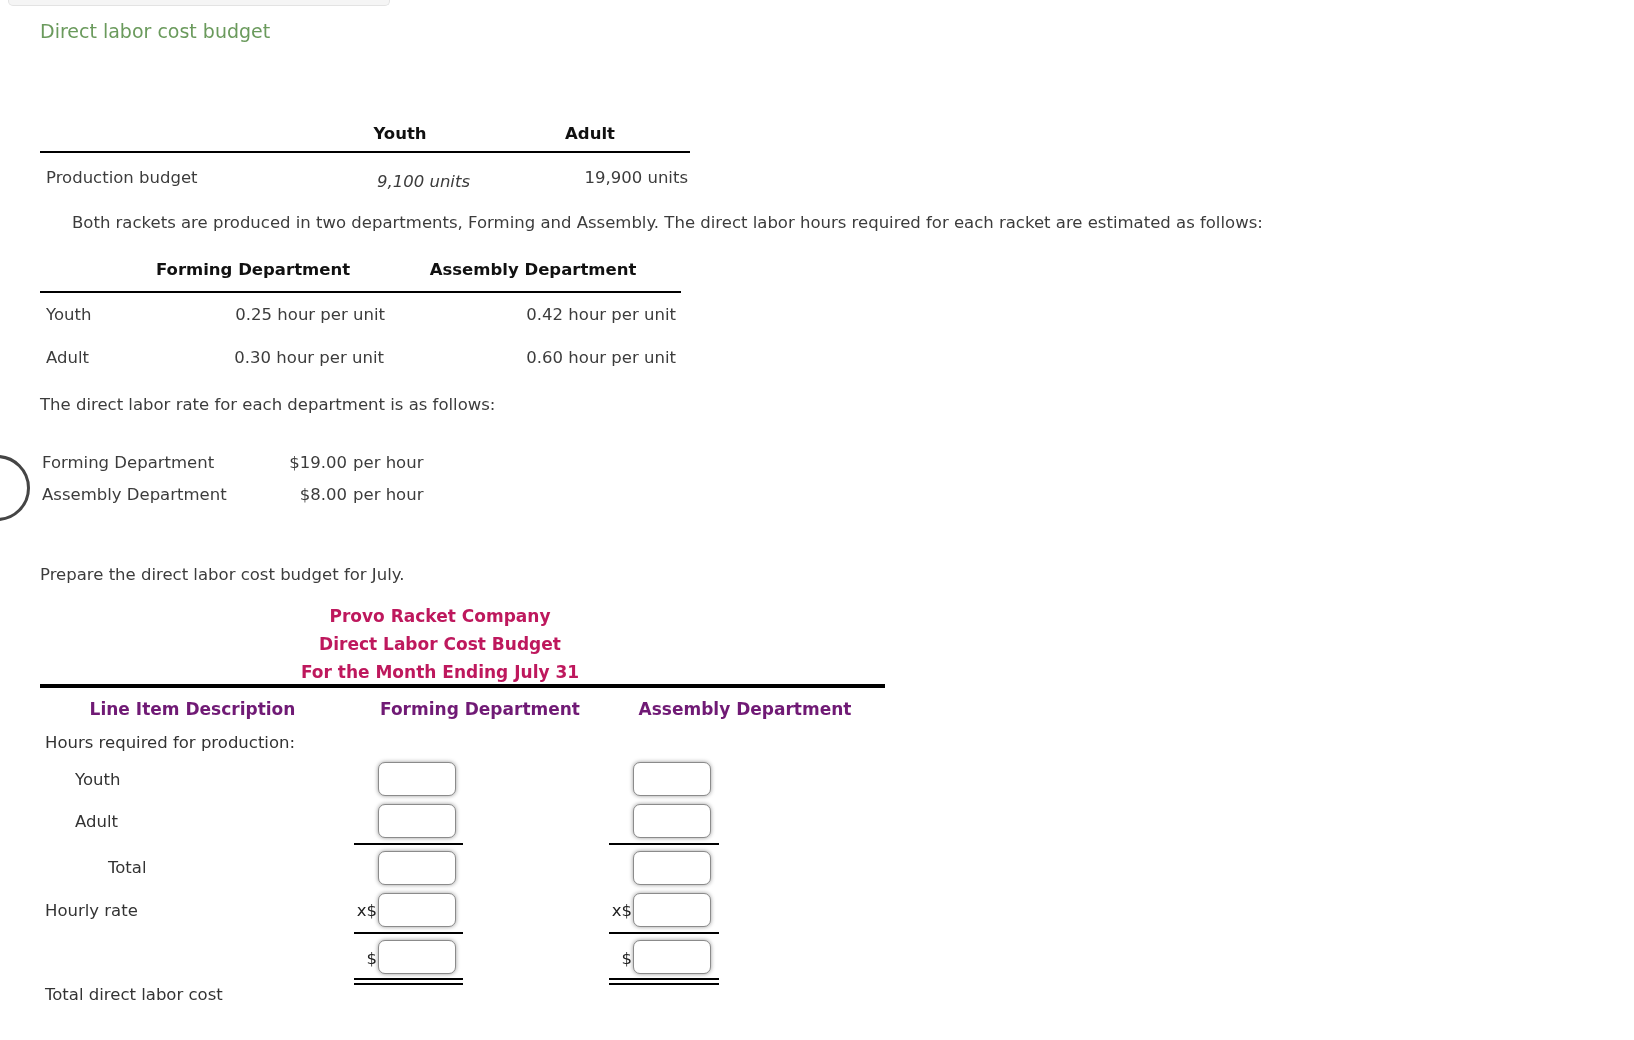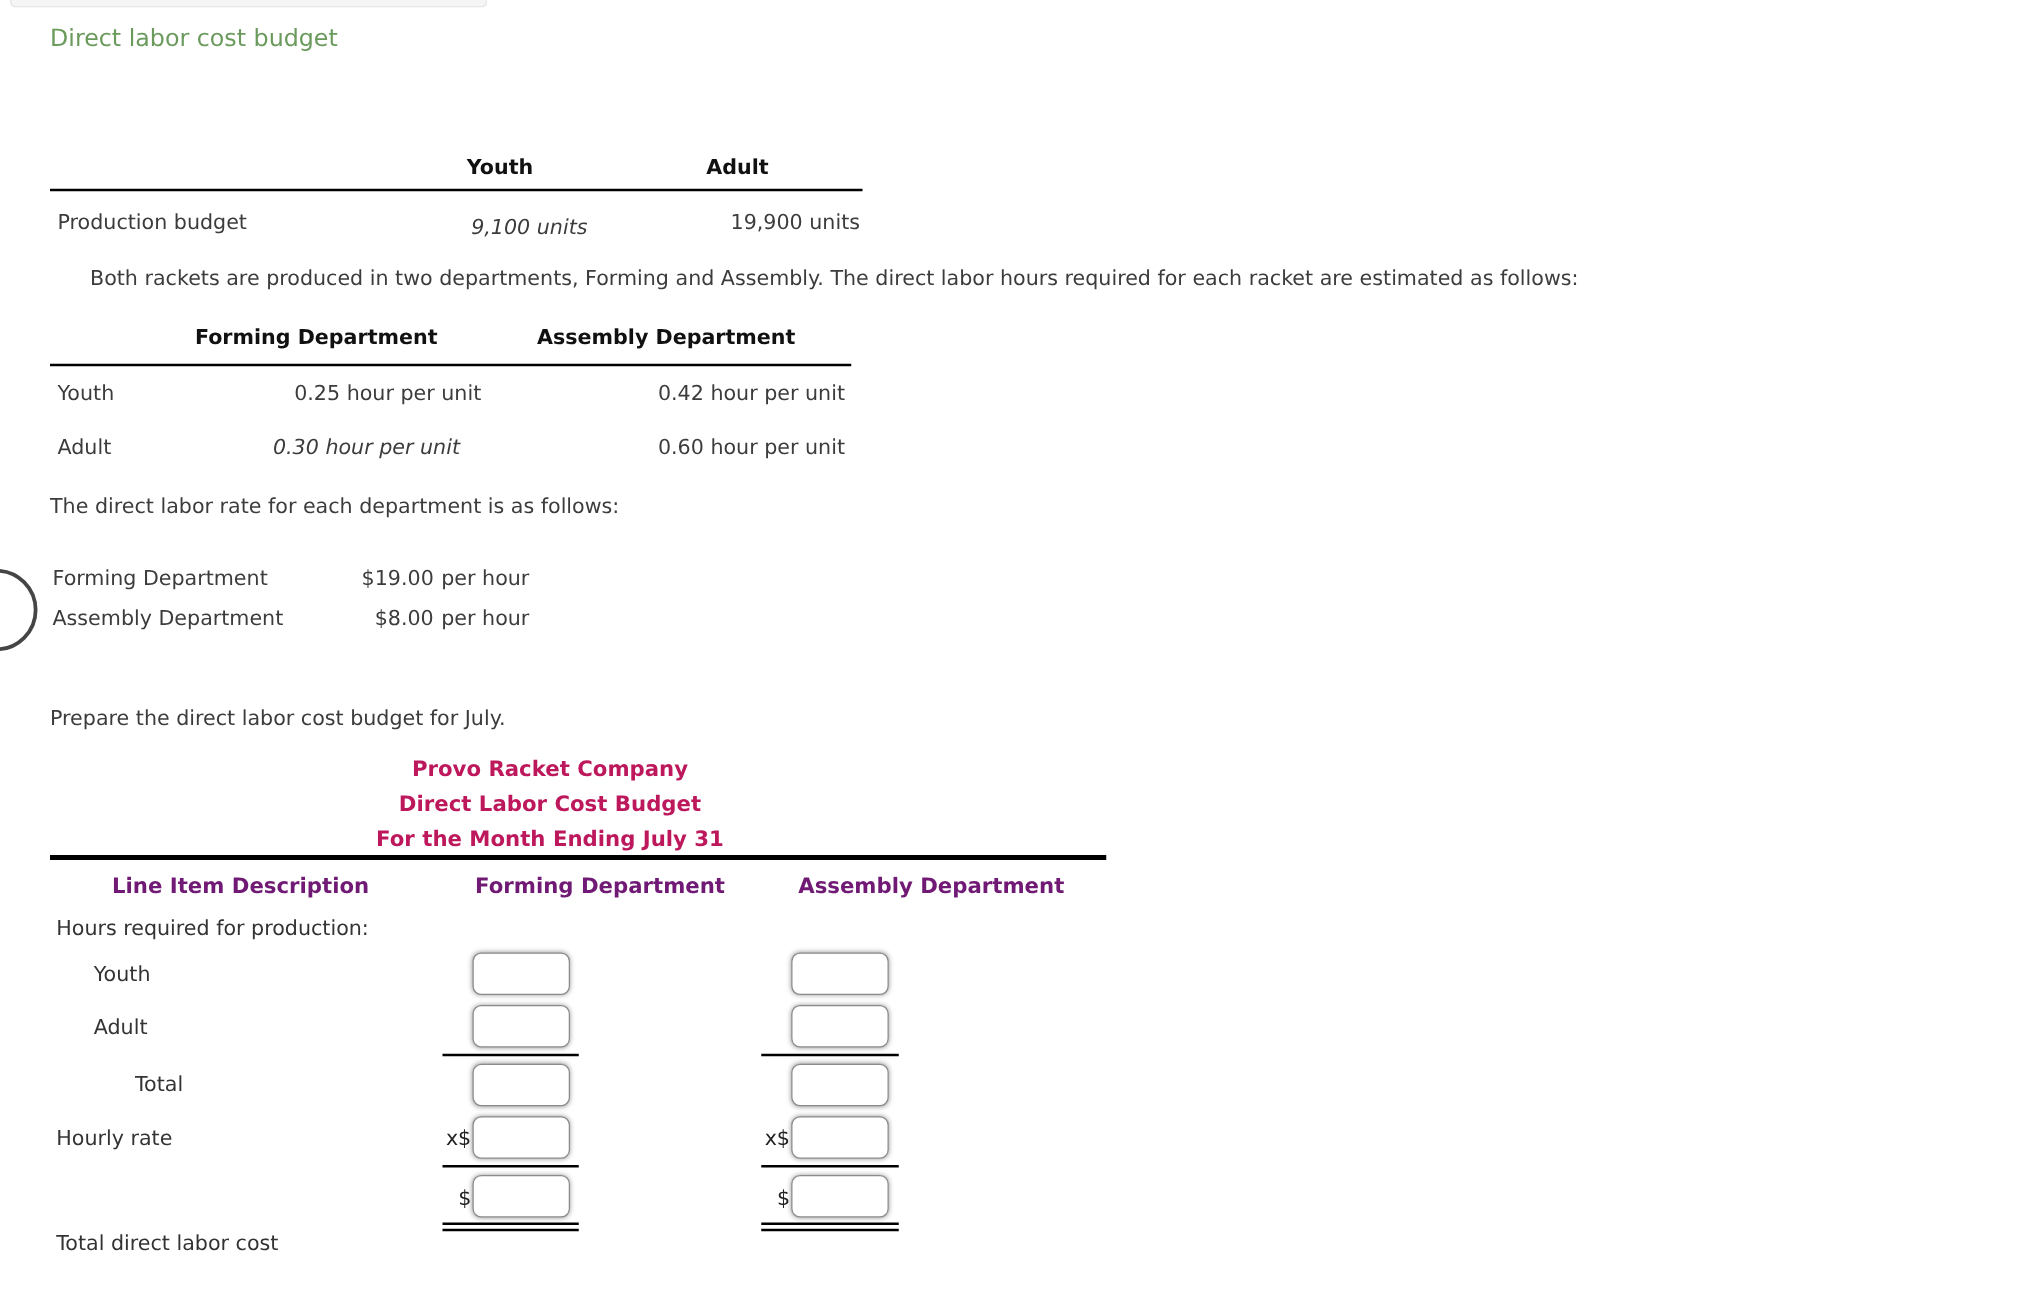--- a/index.html
+++ b/index.html
@@ -66,21 +66,21 @@
 
   <div class="abs para bold cell-c" style="left:142px; top:260px; width:222px;">Forming Department</div>
   <div class="abs para bold cell-c" style="left:413px; top:260px; width:240px;">Assembly Department</div>
   <div class="rule" style="left:40px; top:291px; width:641px;"></div>
 
   <div class="abs para" style="left:46px; top:305px;">Youth</div>
   <div class="abs para cell-r" style="left:185px; top:305px; width:200px;">0.25 hour per unit</div>
   <div class="abs para cell-r" style="left:476px; top:305px; width:200px;">0.42 hour per unit</div>
 
   <div class="abs para" style="left:46px; top:348px;">Adult</div>
-  <div class="abs para cell-r" style="left:168px; top:348px; width:200px;font-style:italic;">0.30 hour per unit</div>
+  <div class="abs para cell-r" style="left:184px; top:348px; width:200px;">0.30 hour per unit</div>
   <div class="abs para cell-r" style="left:476px; top:348px; width:200px;">0.60 hour per unit</div>
 
   <div class="abs para" style="left:40px; top:395px;">The direct labor rate for each department is as follows:</div>
 
   <div class="abs rate-row" style="left:42px; top:453px;">
     <span class="rate-label">Forming Department</span>
     <span class="rate-amount">$19.00</span>
     <span style="margin-left:6px;">per hour</span>
   </div>
   <div class="abs rate-row" style="left:42px; top:485px;">

